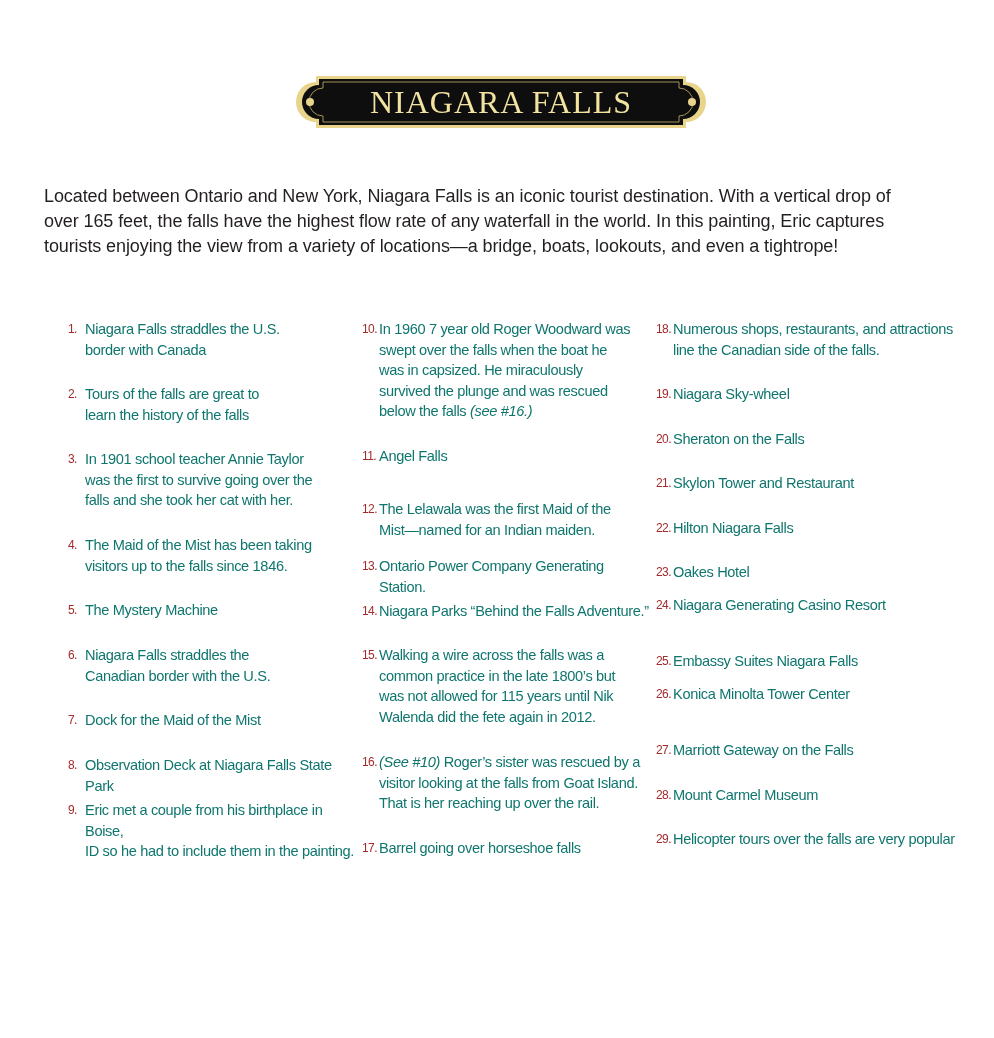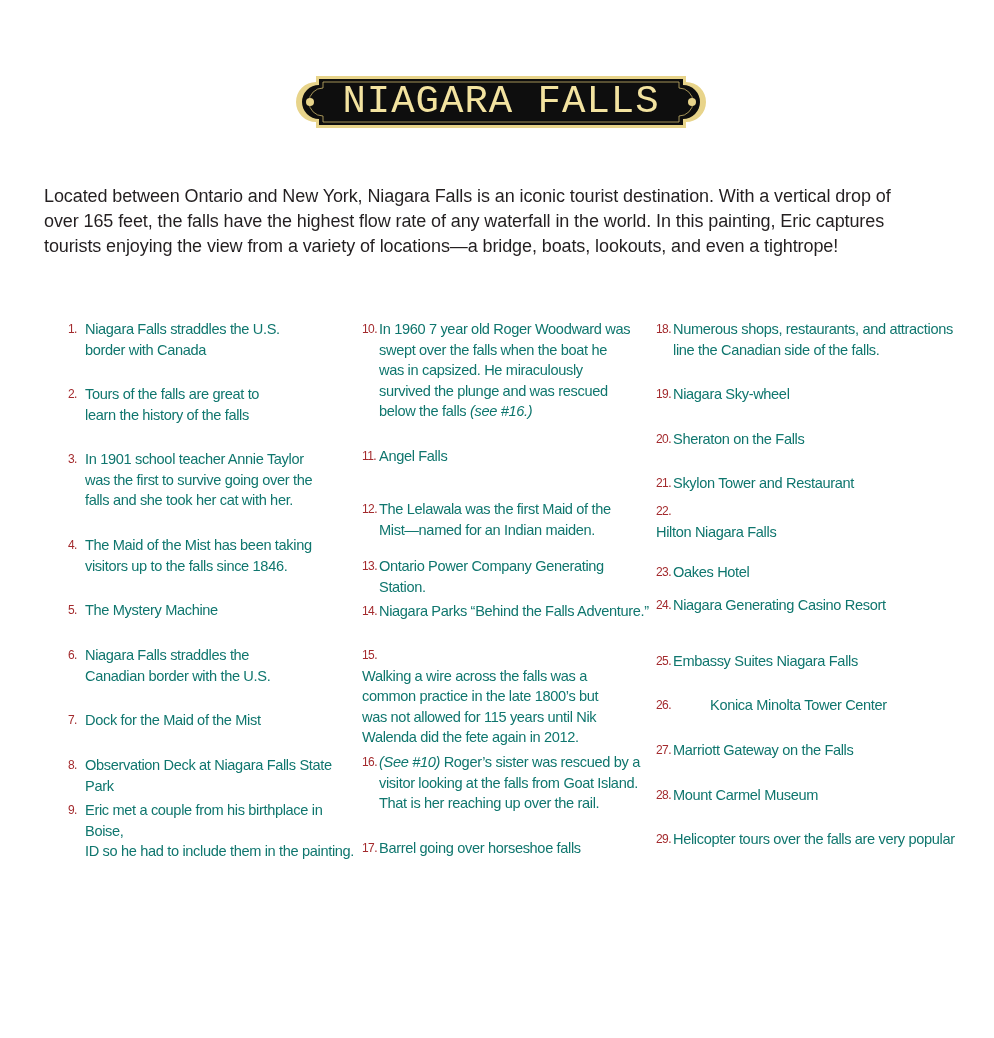--- a/index.html
+++ b/index.html
@@ -1,21 +1,21 @@
 <!DOCTYPE html>
 <html><head>
 <meta charset="utf-8">
 <style>
   html, body { margin: 0; padding: 0; background: #ffffff; }
   body { width: 994px; height: 1038px; position: relative; overflow: hidden;
          font-family: "Liberation Sans Narrow", "Liberation Sans", sans-serif; color: #231f20; }
   .banner { position: absolute; left: 296px; top: 74px; width: 410px; height: 56px; }
   .banner svg { position: absolute; left: 0; top: 0; }
   .banner-title { position: absolute; left: 0; top: 0; width: 410px; height: 56px; line-height: 56px;
-       text-align: center; font-family: Liberation Mono, monospace; font-size: 39px;
+       text-align: center; font-family: Liberation Serif, serif; font-size: 32px;
        letter-spacing: 1px; color: #f3e3a0; }
   .intro { position: absolute; left: 44px; top: 184px; width: 870px; text-align: left;
        font-family: "Liberation Sans", sans-serif; font-size: 18px; line-height: 25px; color: #231f20;
        transform: scaleX(1.0); letter-spacing: -0.1px; }
   .col { position: absolute; top: 319px; }
   .col1 { left: 68px; width: 290px; }
   .col2 { left: 362px; width: 290px; }
   .col3 { left: 656px; width: 300px; }
   .item { display: flex; position: absolute; left: 0; font-size: 14.6px; line-height: 20.5px;
        letter-spacing: -0.35px; }
@@ -104,21 +104,21 @@
 Mist—named for an Indian maiden.</span></span>
       </div>
       <div class="item" style="top: 237px;">
         <span class="num">13.</span>
         <span class="txt"><span>Ontario Power Company Generating Station.</span></span>
       </div>
       <div class="item" style="top: 282px;">
         <span class="num">14.</span>
         <span class="txt"><span>Niagara Parks “Behind the Falls Adventure.”</span></span>
       </div>
-      <div class="item" style="top: 326px; flex-direction: column;">
+      <div class="item" style="top: 326px;">
         <span class="num">15.</span>
         <span class="txt"><span>Walking a wire across the falls was a
 common practice in the late 1800’s but
 was not allowed for 115 years until Nik
 Walenda did the fete again in 2012.</span></span>
       </div>
       <div class="item" style="top: 433px;">
         <span class="num">16.</span>
         <span class="txt"><em>(See #10)</em><span> Roger’s sister was rescued by a
 visitor looking at the falls from Goat Island.
@@ -140,37 +140,37 @@
         <span class="txt"><span>Niagara Sky-wheel</span></span>
       </div>
       <div class="item" style="top: 110px;">
         <span class="num">20.</span>
         <span class="txt"><span>Sheraton on the Falls</span></span>
       </div>
       <div class="item" style="top: 154px;">
         <span class="num">21.</span>
         <span class="txt"><span>Skylon Tower and Restaurant</span></span>
       </div>
-      <div class="item" style="top: 182px; flex-direction: column;">
+      <div class="item" style="top: 199px;">
         <span class="num">22.</span>
         <span class="txt"><span>Hilton Niagara Falls</span></span>
       </div>
       <div class="item" style="top: 243px; align-items: center;">
         <span class="num">23.</span>
         <span class="txt"><span>Oakes Hotel</span></span>
       </div>
       <div class="item" style="top: 276px;">
         <span class="num">24.</span>
         <span class="txt"><span>Niagara Generating Casino Resort</span></span>
       </div>
       <div class="item" style="top: 332px;">
         <span class="num">25.</span>
         <span class="txt"><span>Embassy Suites Niagara Falls</span></span>
       </div>
-      <div class="item" style="top: 376px; gap: 37px;">
+      <div class="item" style="top: 365px;">
         <span class="num">26.</span>
         <span class="txt"><span>Konica Minolta Tower Center</span></span>
       </div>
       <div class="item" style="top: 421px;">
         <span class="num">27.</span>
         <span class="txt"><span>Marriott Gateway on the Falls</span></span>
       </div>
       <div class="item" style="top: 466px;">
         <span class="num">28.</span>
         <span class="txt"><span>Mount Carmel Museum</span></span>

